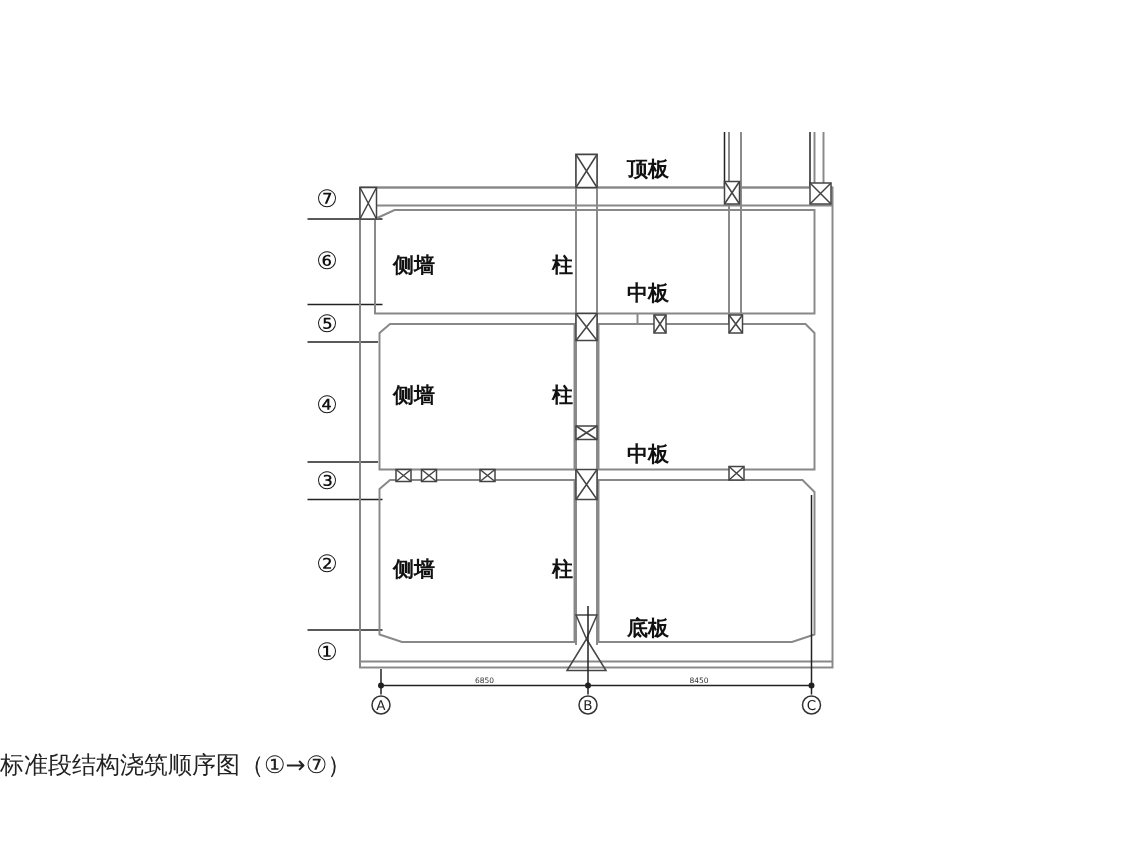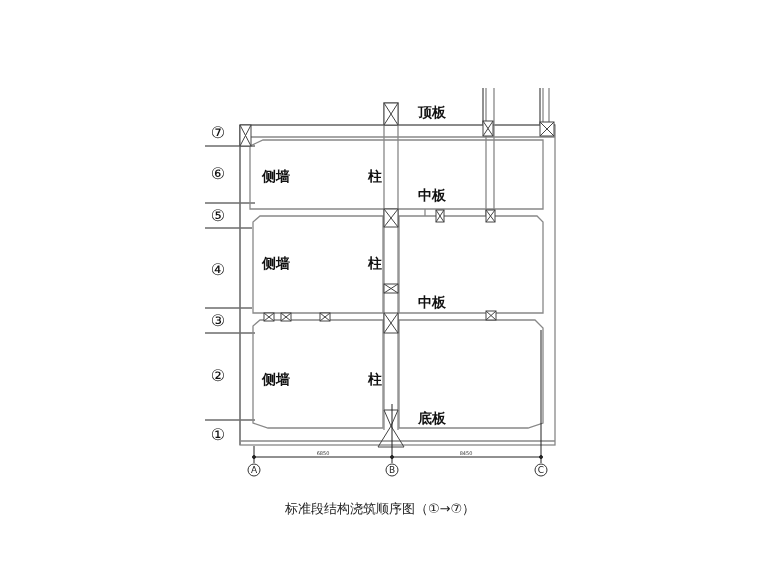--- a/index.html
+++ b/index.html
@@ -3,22 +3,22 @@
   <meta charset="utf-8">
   <style>
     html, body { margin: 0; padding: 0; background: #ffffff; }
     body { width: 760px; height: 570px; position: relative; overflow: hidden;
            font-family: "DejaVu Sans", sans-serif; }
     #drawing { position: absolute; left: 0; top: 0; width: 760px; height: 570px; }
     .cjk { font-family: "DejaVu Serif", serif; font-weight: bold; fill: #111; }
     .stage { font-family: "DejaVu Serif", serif; fill: #111; }
     .axis { font-family: "DejaVu Sans", sans-serif; fill: #222; }
     .dim { font-family: "DejaVu Sans", sans-serif; fill: #333; }
-    .caption { position: absolute; left: 0; width: 760px; top: 500px; text-align: center;
-               font-family: "DejaVu Sans", sans-serif; font-size: 13px; color: #222; }
+    .caption { position: absolute; left: 0; width: 760px; top: 500px; 
+               font-family: "DejaVu Sans", sans-serif; font-size: 16px; color: #222; }
   </style>
 </head>
 <body>
 
 <svg id="drawing" viewBox="0 0 760 570" xmlns="http://www.w3.org/2000/svg">
 
   <g stroke="#222" stroke-width="1" fill="none">
     <line x1="240" y1="125" x2="240" y2="445"></line>
     <line x1="240" y1="125" x2="555" y2="125"></line>
 

